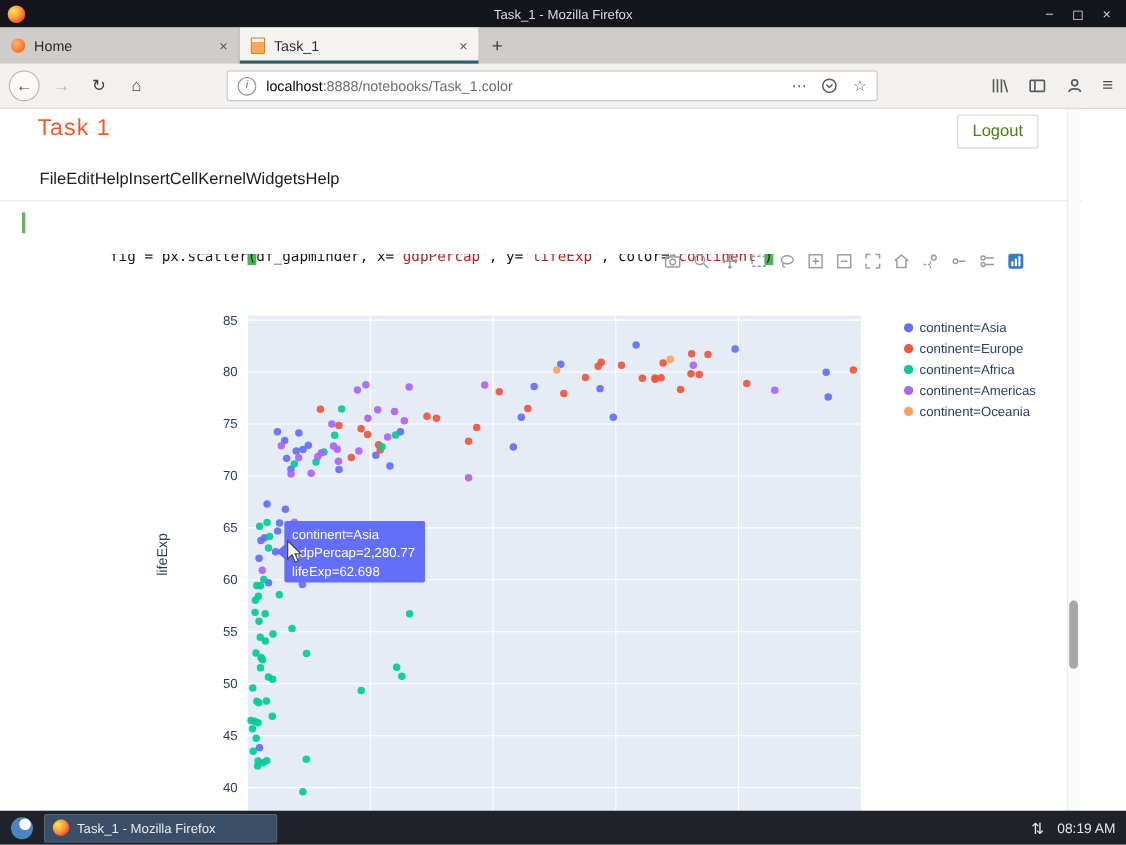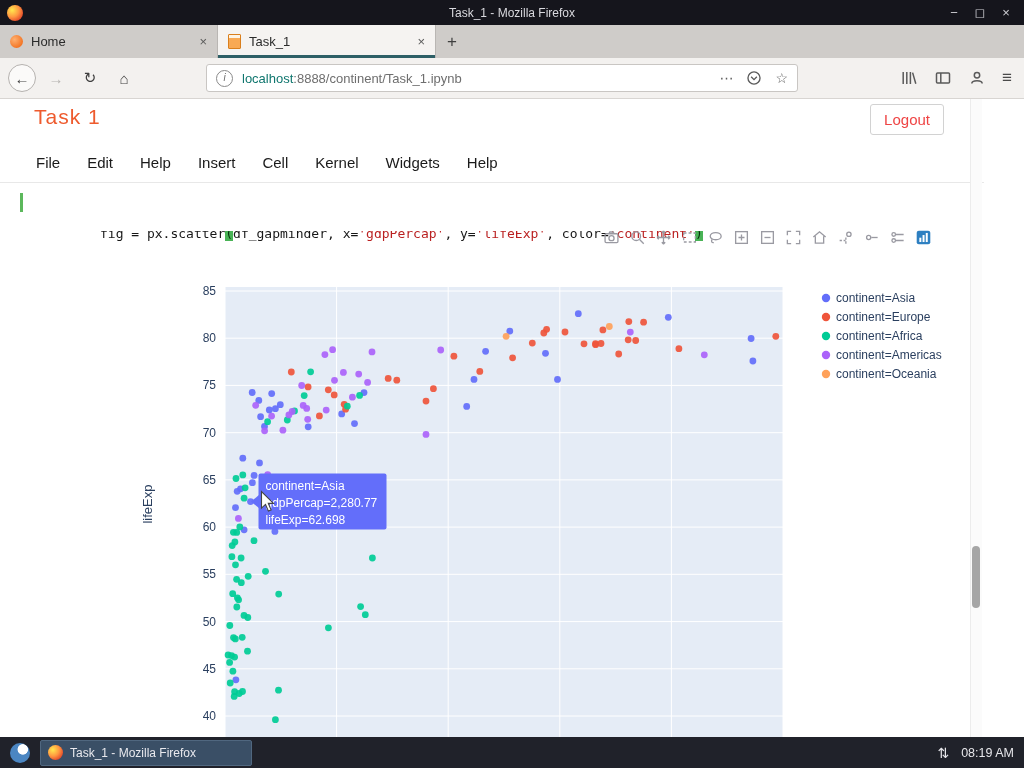--- a/index.html
+++ b/index.html
@@ -24,31 +24,31 @@
   .newtab{width:32px;display:flex;align-items:center;justify-content:center;font-size:17px;color:#3f3f3f;}
 
   
   .navbar{position:absolute;top:58px;left:0;width:1024px;height:41px;background:#f3f1ef;border-bottom:1px solid #d8d5d2;display:flex;align-items:center;padding:0 8px;box-sizing:border-box;gap:6px;}
   .nav-btn{width:28px;height:28px;border-radius:50%;display:flex;align-items:center;justify-content:center;font-size:15px;color:#3e3e3e;flex:0 0 auto;}
   .nav-btn.ring{border:1px solid #b5b2af;background:#fbfaf9;box-sizing:border-box;}
   .nav-btn.disabled{color:#b7b4b1;}
   .urlbar{width:592px;height:28px;margin-left:62px;background:#fff;border:1px solid #c9c6c3;border-radius:3px;display:flex;align-items:center;padding:0 9px;gap:9px;box-sizing:border-box;}
   .info-badge{width:15px;height:15px;border-radius:50%;border:1px solid #8a8a8a;color:#6b6b6b;font-size:10px;line-height:13px;text-align:center;font-style:italic;flex:0 0 auto;}
   .url-text{font-size:13px;flex:1;white-space:nowrap;overflow:hidden;}
-  .url-host{color:#0f766e;}
+  .url-host{color:#000000;}
   .url-rest{color:#6e6e6e;}
   .url-icons{display:flex;gap:13px;color:#5f5f5f;align-items:center;font-size:14px;}
   .toolbar-right{margin-left:auto;display:flex;gap:16px;align-items:center;color:#4a4a4a;padding-right:4px;}
   svg.tool{stroke:#5a5a5a;fill:none;}
   .menu-glyph{font-size:17px;}
 
   
   .page{position:absolute;top:99px;left:0;width:984px;height:638px;background:#fff;overflow:hidden;}
   .jp-logo{position:absolute;left:34px;top:6px;font-size:21px;color:#ee5b2e;letter-spacing:1px;font-weight:500;}
-  .logout{position:absolute;right:40px;top:5px;padding:6px 13px;border:1px solid #d2d2d2;border-radius:3px;font-size:15px;color:#ef4444;background:#fff;}
+  .logout{position:absolute;right:40px;top:5px;padding:6px 13px;border:1px solid #d2d2d2;border-radius:3px;font-size:15px;color:#4d7c0f;background:#fff;}
   .menubar{position:absolute;left:0;right:0;top:44px;height:40px;display:flex;align-items:center;padding-left:36px;gap:27px;font-size:15px;color:#1a1a1a;border-bottom:1px solid #e8e8e8;box-sizing:border-box;}
   .menu-right{position:absolute;right:26px;top:0;height:40px;display:flex;align-items:center;gap:12px;}
   .trust{font-size:12.5px;color:#8a8a8a;}
   .kdiv{width:2px;height:26px;background:#f37626;}
   .kernel-name{font-size:16px;color:#e2552c;}
   .kernel-ind{width:14px;height:14px;border-radius:50%;border:2.5px solid #f0a872;box-sizing:border-box;}
 
   .cell-border{position:absolute;left:20px;top:94px;width:3px;height:19px;background:#5cb85c;}
   .code-strip{position:absolute;left:100px;top:84px;width:890px;height:13px;overflow:hidden;margin-top:48px;}
   .code-line{font-family:"DejaVu Sans Mono","Liberation Mono",monospace;font-size:13px;line-height:17px;margin-top:-6px;white-space:nowrap;}
@@ -104,21 +104,21 @@
   </div>
 
   <div class="navbar">
     <div class="nav-btn ring">←</div>
     <div class="nav-btn disabled">→</div>
     <div class="nav-btn">↻</div>
     <div class="nav-btn">⌂</div>
     <div class="urlbar">
       <div class="info-badge">i</div>
       <div class="url-text">
-        <span class="url-host">localhost</span><span class="url-rest">:8888/continent/Task_1.ipynb</span>
+        <span class="url-host">localhost</span><span class="url-rest">:8888/notebooks/Task_1.color</span>
       </div>
       <div class="url-icons">
         <span>⋯</span>
         <svg width="16" height="16" viewBox="0 0 18 18" stroke-width="1.5" class="tool">
             <circle cx="9" cy="9" r="6.8"></circle>
             <path d="M5.8 7.6 L9 10.8 L12.2 7.6"></path>
           </svg>
         <span>☆</span>
       </div>
     </div>
@@ -136,21 +136,21 @@
         </svg>
       <span class="menu-glyph">≡</span>
     </div>
   </div>
 
   <div class="page">
     <div class="jp-logo">Task 1</div>
     <button class="logout">Logout</button>
 
     <div class="menubar">
-      <span id="menu-items" style="display:flex;gap:27px;">
+      <span id="menu-items" style="display:flex;">
           <span class="menu-item">File</span>
           <span class="menu-item">Edit</span>
           <span class="menu-item">Help</span>
           <span class="menu-item">Insert</span>
           <span class="menu-item">Cell</span>
           <span class="menu-item">Kernel</span>
           <span class="menu-item">Widgets</span>
           <span class="menu-item">Help</span>
         </span>
     </div>

